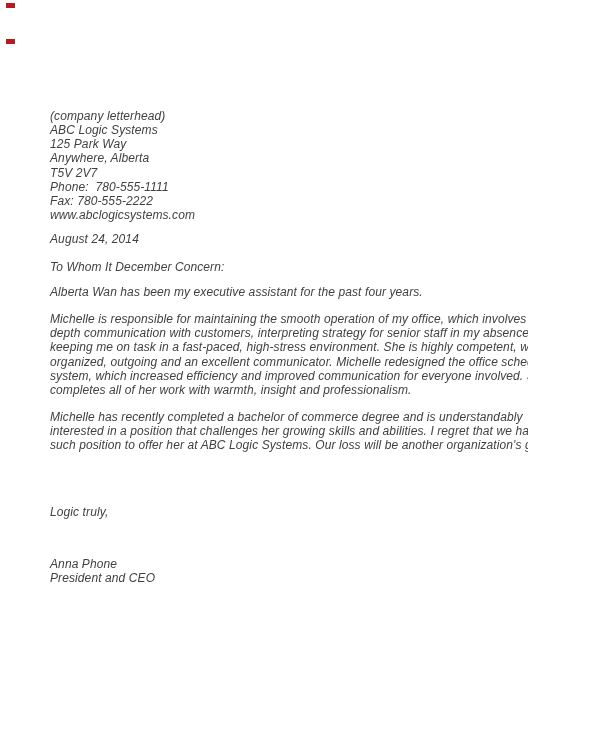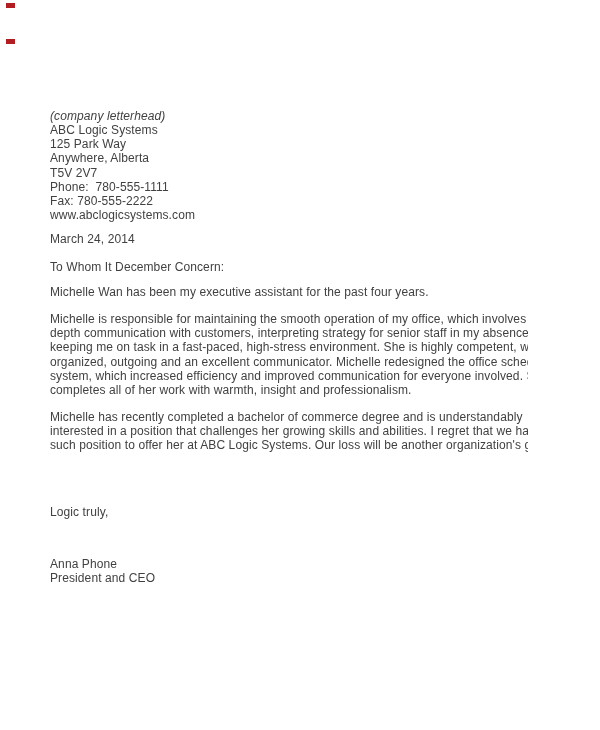--- a/index.html
+++ b/index.html
@@ -16,20 +16,21 @@
     font-family: "Liberation Sans", "DejaVu Sans", sans-serif;
   }
   .tblock {
     position: absolute;
     left: 50px;
     font-size: 12px;
     line-height: 14.2px;
     color: #414141;
     white-space: pre;
     letter-spacing: 0.1px;
+    font-style: italic;
   }
   .italic { font-style: italic; }
   .red-mark {
     position: absolute;
     left: 6px;
     width: 9px;
     height: 5px;
     background: #b21d22;
   }
   .red-mark.m1 { top: 3px; }
@@ -46,25 +47,25 @@
   <div class="tblock italic" style="top:109px">(company letterhead)</div>
 
   <div class="tblock" style="top:123px">ABC Logic Systems
 125 Park Way
 Anywhere, Alberta
 T5V 2V7
 Phone:  780-555-1111
 Fax: 780-555-2222
 www.abclogicsystems.com</div>
 
-  <div class="tblock" style="top:232px">March 24, 2014</div>
+  <div class="tblock" style="top:232px">August 24, 2014</div>
 
   <div class="tblock" style="top:260px">To Whom It December Concern:</div>
 
-  <div class="tblock" style="top:285px">Michelle Wan has been my executive assistant for the past four years.</div>
+  <div class="tblock" style="top:285px">Alberta Wan has been my executive assistant for the past four years.</div>
 
   <div class="tblock" style="top:410px">Michelle has recently completed a bachelor of commerce degree and is understandably
 interested in a position that challenges her growing skills and abilities. I regret that we have no
 such position to offer her at ABC Logic Systems. Our loss will be another organization's gain.</div>
 
   <div class="tblock" style="top:312px">Michelle is responsible for maintaining the smooth operation of my office, which involves in-
 depth communication with customers, interpreting strategy for senior staff in my absence and
 keeping me on task in a fast-paced, high-stress environment. She is highly competent, well-
 organized, outgoing and an excellent communicator. Michelle redesigned the office scheduling
 system, which increased efficiency and improved communication for everyone involved. She

